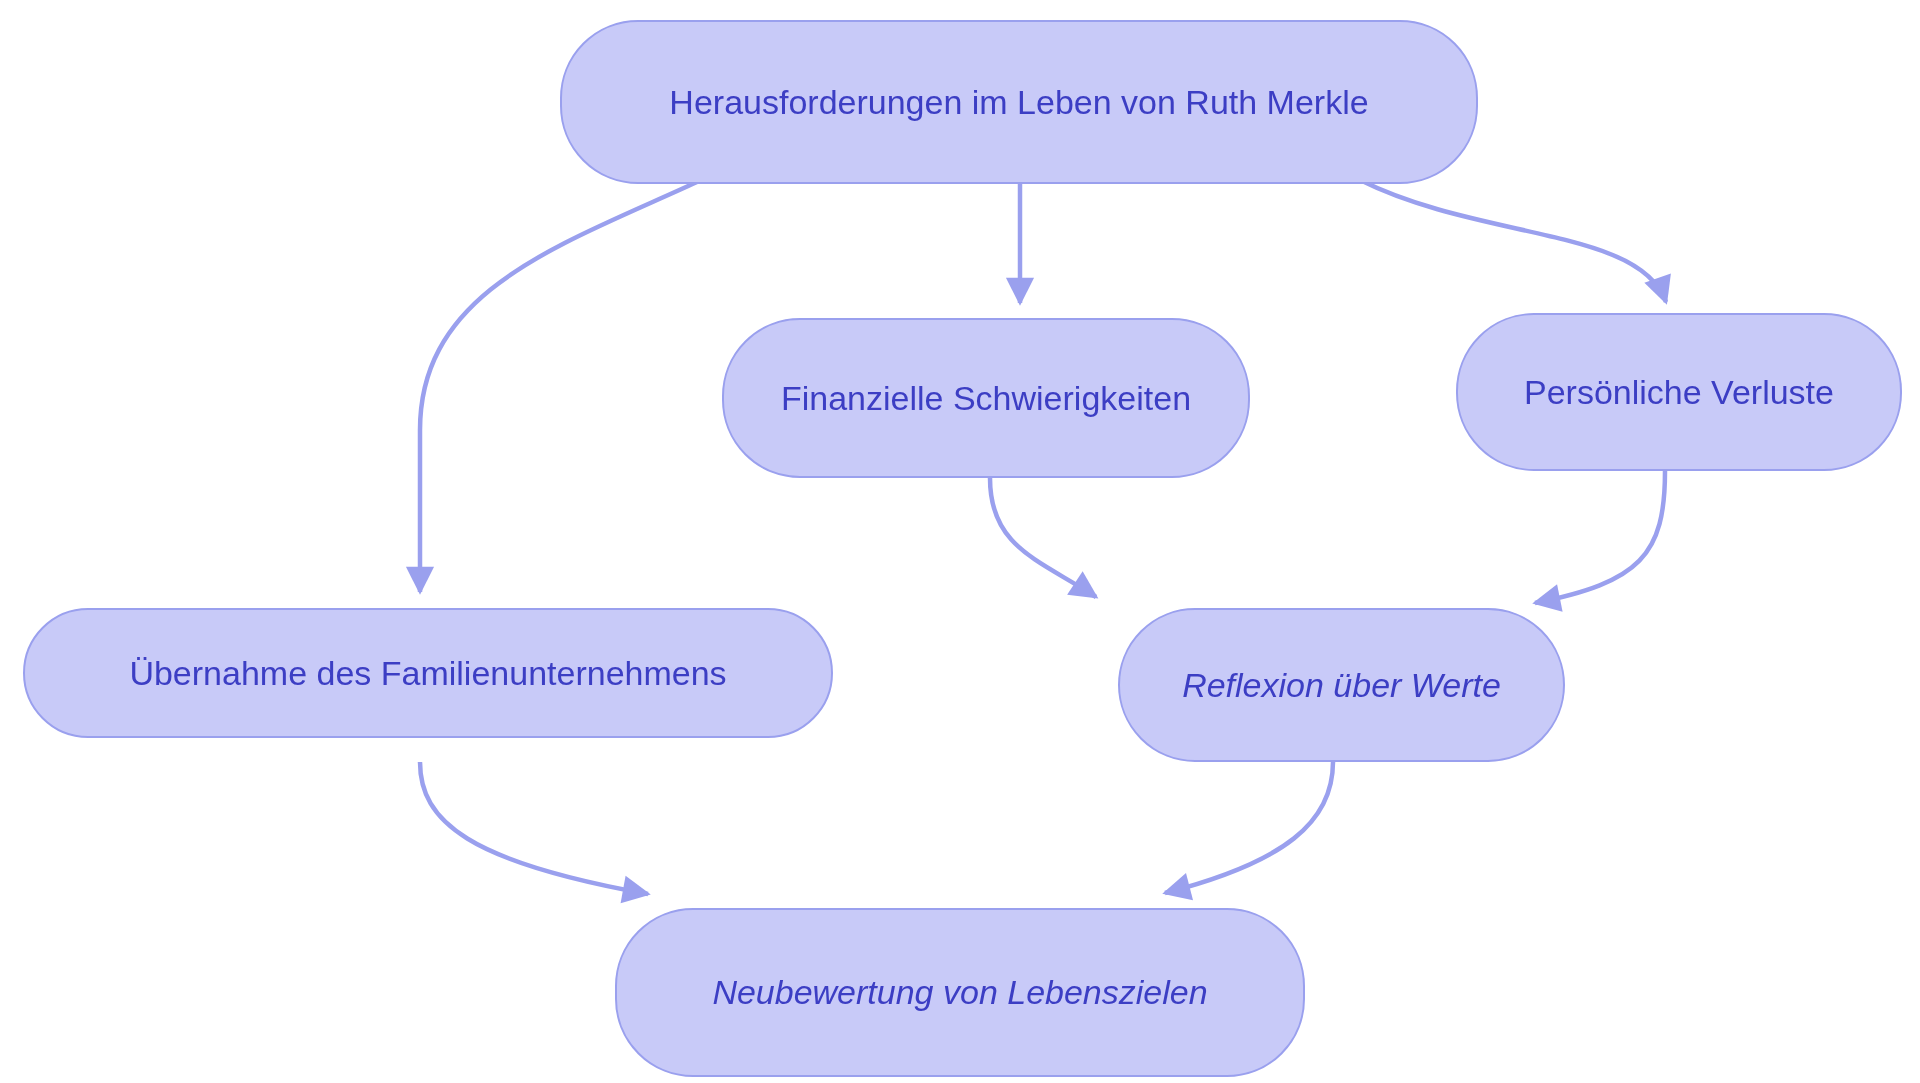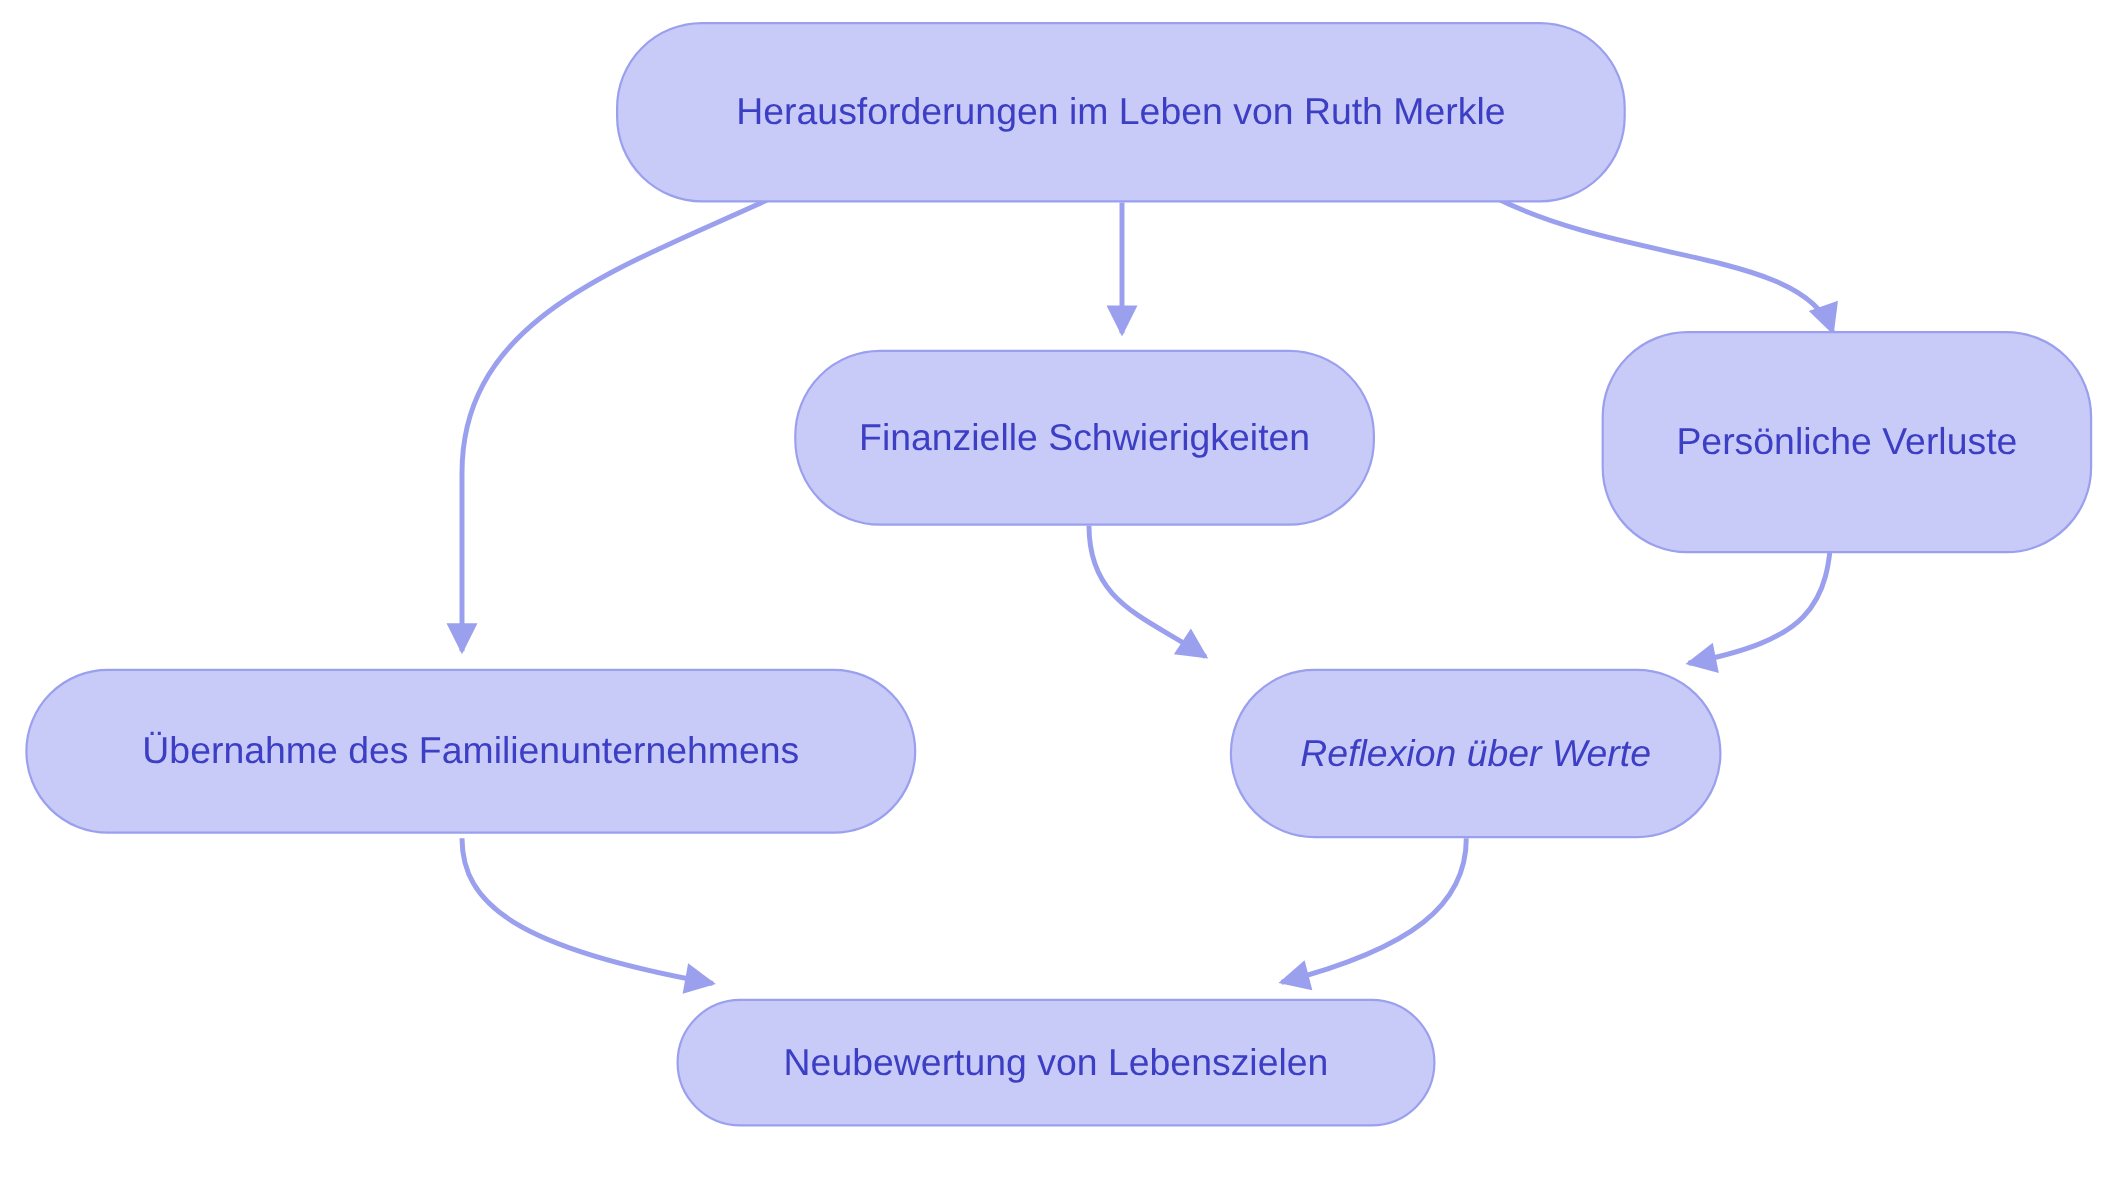--- a/index.html
+++ b/index.html
@@ -39,24 +39,24 @@
     font-size: 34px;
     line-height: 1.2;
     text-align: center;
     white-space: nowrap;
   }
   .node-label {
     padding: 0 30px;
   }
   #node-challenges   { left: 560px;  top: 20px;  width: 918px; height: 164px; }
   #node-financial    { left: 722px;  top: 318px; width: 528px; height: 160px; }
-  #node-losses       { left: 1456px; top: 301px; width: 446px; height: 202px; text-align: center; }
-  #node-takeover     { left: 23px;   top: 608px; width: 810px; height: 150px; }
+  #node-losses       { left: 1456px; top: 313px; width: 446px; height: 158px; text-align: center; }
+  #node-takeover     { left: 23px;   top: 608px; width: 810px; height: 130px; }
   #node-reflection   { left: 1118px; top: 608px; width: 447px; height: 154px; font-style: italic; }
-  #node-reassessment { left: 615px;  top: 908px; width: 690px; height: 116px; }
+  #node-reassessment { left: 615px;  top: 908px; width: 690px; height: 169px; font-style: italic; }
 </style>
 </head>
 <body>
 
 <div class="canvas">
 
   <svg class="edges-layer" width="1920" height="1083" viewBox="0 0 1920 1083" xmlns="http://www.w3.org/2000/svg">
     <defs>
       <marker id="arrowhead" viewBox="0 0 12 12" refX="10" refY="6" markerWidth="7.5" markerHeight="7.5" orient="auto">
         <path d="M1,1 L11,6 L1,11 Z" fill="#9aa0ee"></path>

